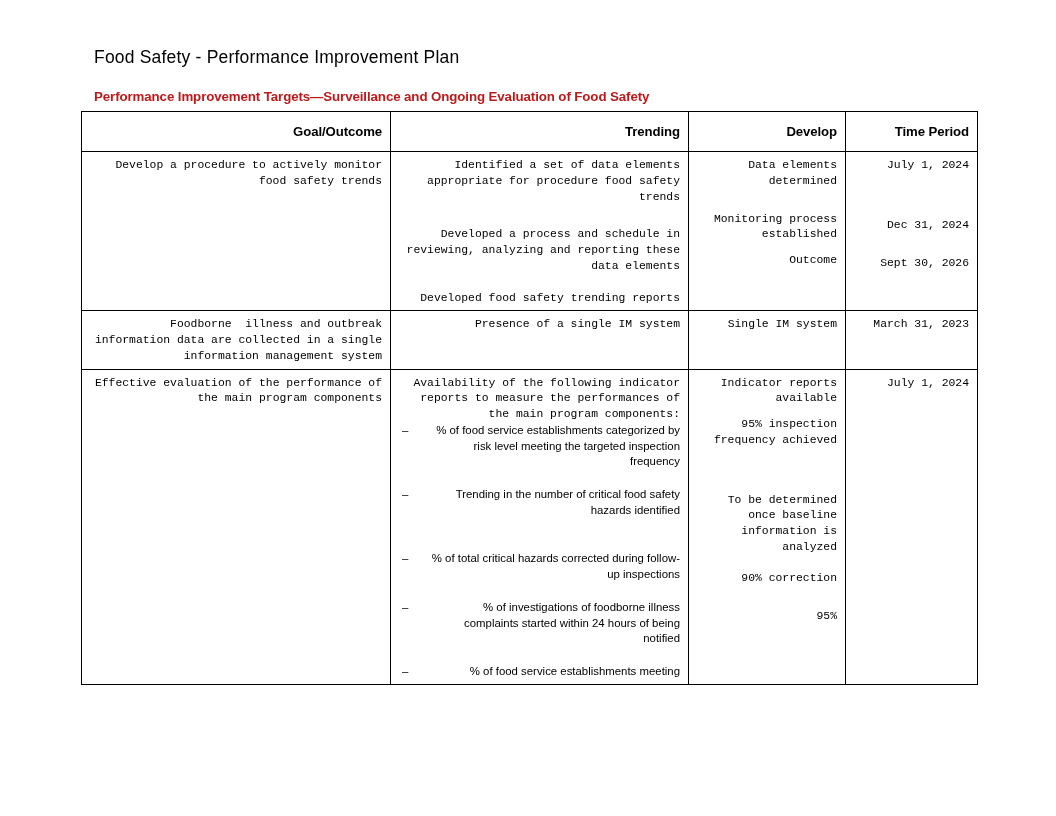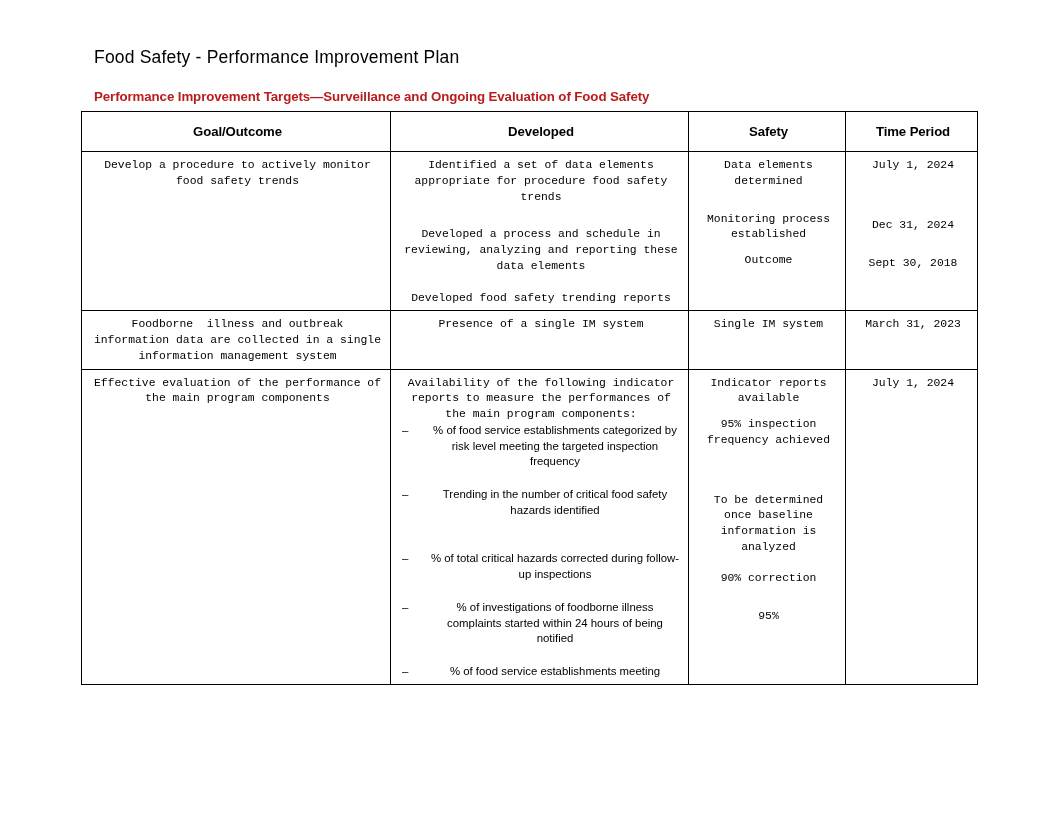--- a/index.html
+++ b/index.html
@@ -51,21 +51,21 @@
     border-collapse: collapse;
     table-layout: fixed;
     font-size: 11.4px;
   }
   table.pi-table td,
   table.pi-table th {
     border: 1.1px solid #000000;
     vertical-align: top;
     padding: 6px 8px 4px 11px;
     line-height: 1.38;
-    text-align: center;
+    text-align: right;
     font-weight: normal;
   }
   table.pi-table th {
     font-size: 13.2px;
     font-weight: bold;
     padding-top: 11px;
     padding-bottom: 10px;
     vertical-align: middle;
     letter-spacing: -0.1px;
   }
@@ -120,22 +120,22 @@
   <table class="pi-table">
     <colgroup>
       <col class="c1">
         <col class="c2">
         <col class="c3">
         <col class="c4">
     </colgroup>
     <thead>
       <tr>
         <th>Goal/Outcome</th>
-        <th>Developed</th>
-        <th>Safety</th>
+        <th>Trending</th>
+        <th>Develop</th>
         <th>Time Period</th>
       </tr>
     </thead>
     <tbody>
 
       <tr class="r1">
         <td>
           <div class="cell-block">Develop a procedure to actively monitor food safety trends</div>
         </td>
         <td>
@@ -150,21 +150,21 @@
           <div class="gap-md"></div>
           <div class="cell-block">Monitoring process established</div>
           <div class="gap-xs"></div>
           <div class="cell-block">Outcome</div>
         </td>
         <td>
           <div class="cell-block">July 1, 2024</div>
           <div class="gap-xl"></div>
           <div class="cell-block">Dec 31, 2024</div>
           <div class="gap-md"></div>
-          <div class="cell-block">Sept 30, 2018</div>
+          <div class="cell-block">Sept 30, 2026</div>
         </td>
       </tr>
 
       <tr class="r2">
         <td>
           <div class="cell-block tight">Foodborne  illness and outbreak information data are collected in a single information management system</div>
         </td>
         <td>
           <div class="cell-block">Presence of a single IM system</div>
         </td>

